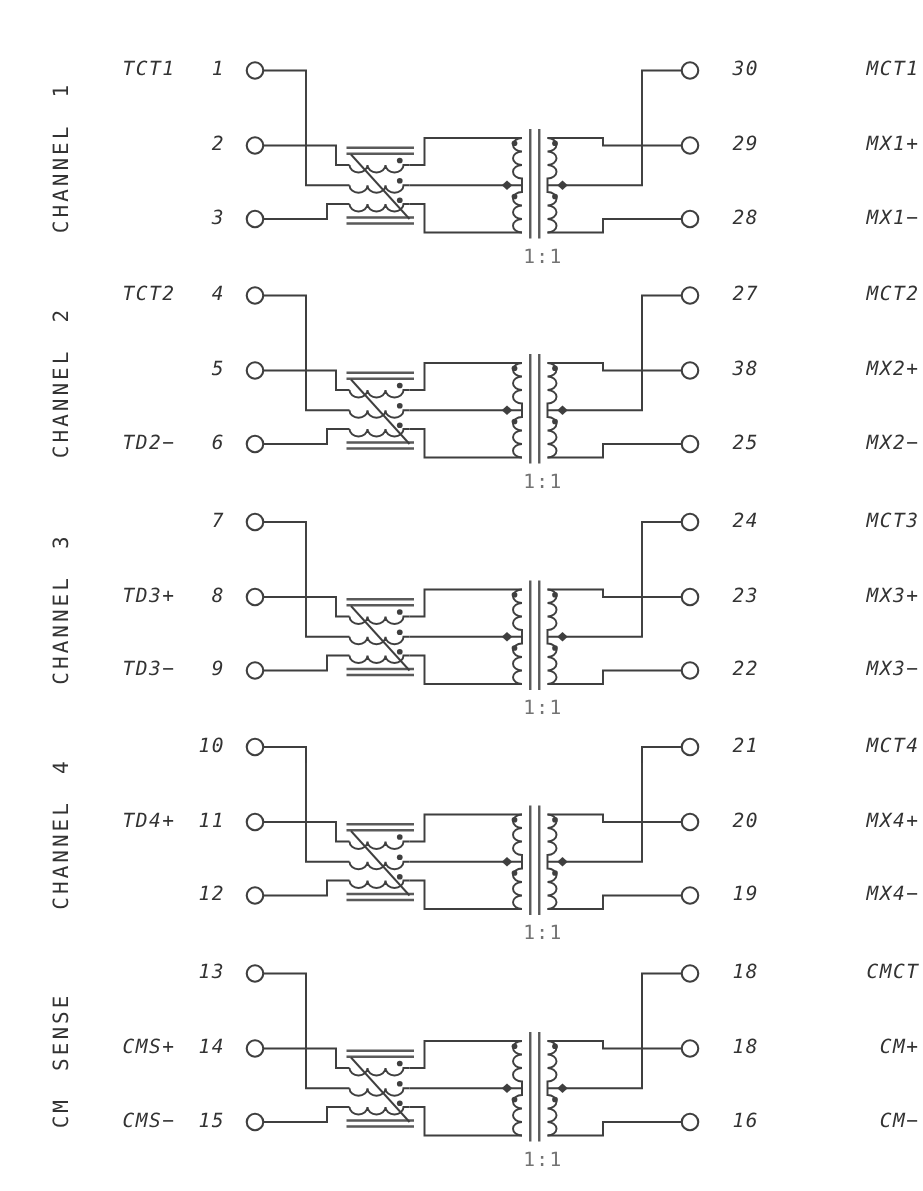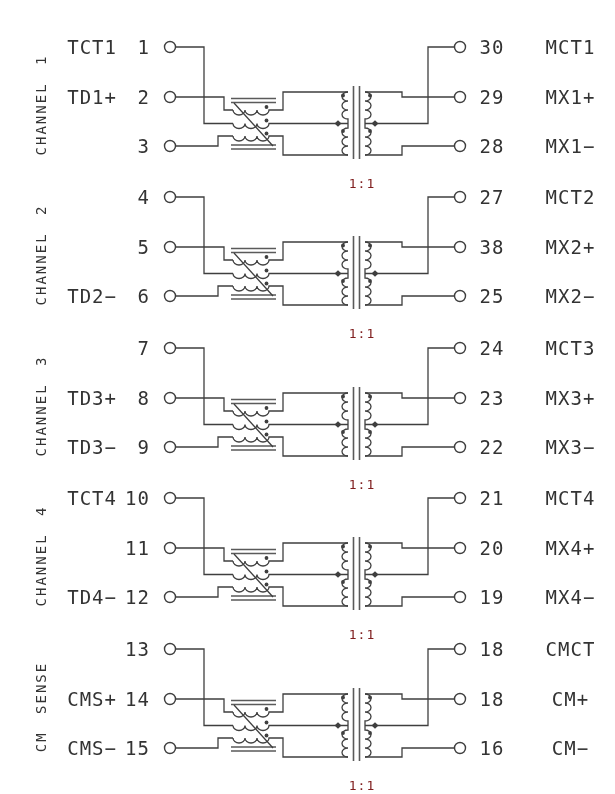--- a/index.html
+++ b/index.html
@@ -19,38 +19,38 @@
   .channel-block:nth-child(3){top:301px;}
   .channel-block:nth-child(4){top:451px;}
   .channel-block:nth-child(5){top:602px;}
   .wiring{position:absolute;left:0;top:0;}
   .w{fill:none;stroke:#3f3f3f;stroke-width:1.3;}
   .core{fill:none;stroke:#5a5a5a;stroke-width:1.6;}
   .pc{fill:#ffffff;stroke:#3f3f3f;stroke-width:1.4;}
   .dot{fill:#3f3f3f;stroke:none;}
   .pin-text{
     position:absolute;
-    font-size:19px;line-height:18px;letter-spacing:1px;
-    color:#333333;white-space:nowrap;
+    font-size:13px;line-height:18px;letter-spacing:1px;
+    color:#333333;white-space:nowrap;font-style:italic;
   }
   .r0{top:38px;} .r1{top:88px;} .r2{top:137px;}
   .pname{left:8px;width:109px;text-align:right;}
   .pnum{left:120px;width:30px;text-align:right;}
-  .rnum{left:478px;width:28px;text-align:center;}
-  .rname{left:528px;width:85px;text-align:center;}
+  .rnum{left:478px;width:28px;text-align:right;}
+  .rname{left:528px;width:85px;text-align:right;}
   .channel-label{
     position:absolute;left:-28px;top:96px;width:140px;height:18px;
     text-align:center;
     transform:rotate(-90deg);
     font-size:14px;letter-spacing:2px;word-spacing:7px;
     color:#333333;white-space:nowrap;
   }
   .ratio-label{
-    position:absolute;left:334px;top:176px;width:56px;
-    text-align:center;font-size:13px;letter-spacing:1px;color:#7f1d1d;
+    position:absolute;left:334px;top:164px;width:56px;
+    text-align:center;font-size:13px;letter-spacing:1px;color:#737373;
   }
 </style>
 </head>
 <body>
 
 <div class="page">
   <div class="channels">
   <div class="channel-block">
 
     <svg class="wiring" width="615" height="185" viewBox="0 0 615 185">
@@ -103,21 +103,20 @@
         <circle class="pc" cx="460" cy="47" r="5.5"></circle>
         <circle class="pc" cx="460" cy="97" r="5.5"></circle>
         <circle class="pc" cx="460" cy="146" r="5.5"></circle>
       </g>
     </svg>
 
     <div class="channel-label">CHANNEL 1</div>
 
     <span class="pin-text pname r0">TCT1</span>
     <span class="pin-text pnum  r0">1</span>
-    <span class="pin-text pname r1">TD1+</span>
     <span class="pin-text pnum  r1">2</span>
     <span class="pin-text pnum  r2">3</span>
 
     <span class="pin-text rnum  r0">30</span>
     <span class="pin-text rname r0">MCT1</span>
     <span class="pin-text rnum  r1">29</span>
     <span class="pin-text rname r1">MX1+</span>
     <span class="pin-text rnum  r2">28</span>
     <span class="pin-text rname r2">MX1−</span>
 
@@ -174,20 +173,21 @@
         <circle class="pc" cx="170" cy="97" r="5.5"></circle>
         <circle class="pc" cx="170" cy="146" r="5.5"></circle>
         <circle class="pc" cx="460" cy="47" r="5.5"></circle>
         <circle class="pc" cx="460" cy="97" r="5.5"></circle>
         <circle class="pc" cx="460" cy="146" r="5.5"></circle>
       </g>
     </svg>
 
     <div class="channel-label">CHANNEL 2</div>
 
+    <span class="pin-text pname r0">TCT2</span>
     <span class="pin-text pnum  r0">4</span>
     <span class="pin-text pnum  r1">5</span>
     <span class="pin-text pname r2">TD2−</span>
     <span class="pin-text pnum  r2">6</span>
 
     <span class="pin-text rnum  r0">27</span>
     <span class="pin-text rname r0">MCT2</span>
     <span class="pin-text rnum  r1">38</span>
     <span class="pin-text rname r1">MX2+</span>
     <span class="pin-text rnum  r2">25</span>
@@ -319,24 +319,23 @@
         <circle class="pc" cx="170" cy="97" r="5.5"></circle>
         <circle class="pc" cx="170" cy="146" r="5.5"></circle>
         <circle class="pc" cx="460" cy="47" r="5.5"></circle>
         <circle class="pc" cx="460" cy="97" r="5.5"></circle>
         <circle class="pc" cx="460" cy="146" r="5.5"></circle>
       </g>
     </svg>
 
     <div class="channel-label">CHANNEL 4</div>
 
-    <span class="pin-text pname r0">TCT4</span>
     <span class="pin-text pnum  r0">10</span>
+    <span class="pin-text pname r1">TD4+</span>
     <span class="pin-text pnum  r1">11</span>
-    <span class="pin-text pname r2">TD4−</span>
     <span class="pin-text pnum  r2">12</span>
 
     <span class="pin-text rnum  r0">21</span>
     <span class="pin-text rname r0">MCT4</span>
     <span class="pin-text rnum  r1">20</span>
     <span class="pin-text rname r1">MX4+</span>
     <span class="pin-text rnum  r2">19</span>
     <span class="pin-text rname r2">MX4−</span>
 
     <div class="ratio-label">1:1</div>

